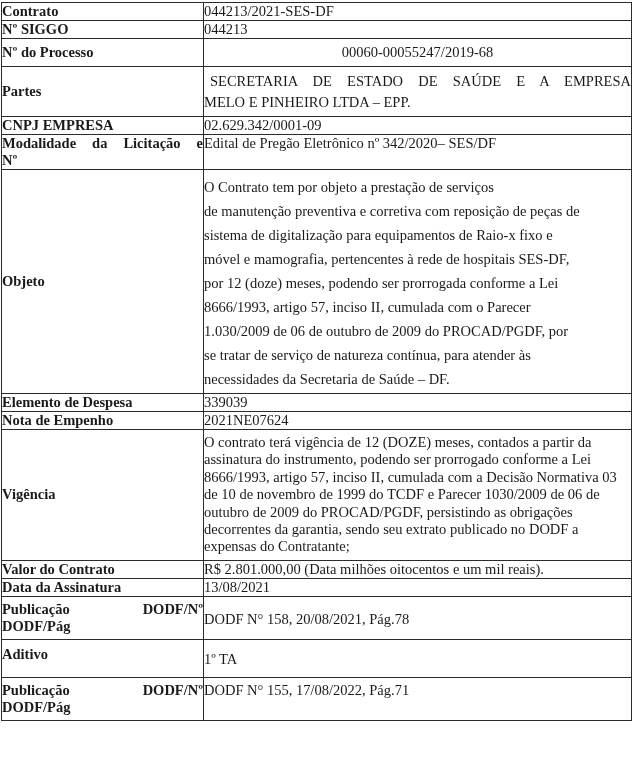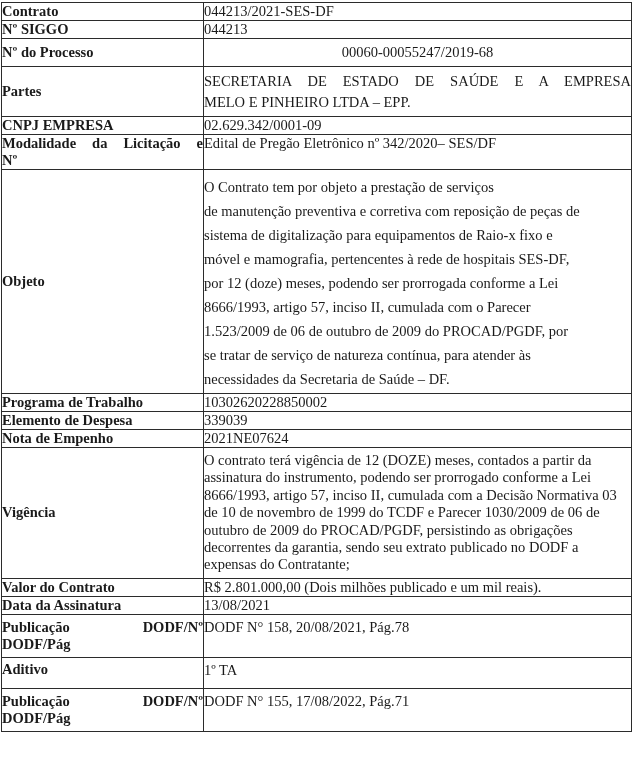--- a/index.html
+++ b/index.html
@@ -65,20 +65,21 @@
   .value-cell.tight {
     line-height: 17.4px;
     padding-top: 4px;
     padding-bottom: 4px;
   }
   .value-cell b { font-weight: normal; }
   .value-cell .justify-line {
     text-align: justify;
     text-align-last: justify;
     display: block;
+    margin-left: 6px;
   }
   .blockline { display: block; }
 </style>
 </head>
 <body>
 
 <div class="doc">
   <table class="contract-table">
     <colgroup>
       <col class="label-col">
@@ -124,30 +125,26 @@
 
       <tr>
         <td class="label-cell mid">Objeto</td>
         <td class="value-cell loose">
           <span class="blockline">O Contrato tem por objeto a prestação de serviços</span>
           <span class="blockline">de manutenção preventiva e corretiva com reposição de peças de</span>
           <span class="blockline">sistema de digitalização para equipamentos de Raio-x fixo e</span>
           <span class="blockline">móvel e mamografia, pertencentes à rede de hospitais SES-DF,</span>
           <span class="blockline">por 12 (doze) meses, podendo ser prorrogada conforme a Lei</span>
           <span class="blockline">8666/1993, artigo 57, inciso II, cumulada com o Parecer</span>
-          <span class="blockline">1.523/2009 de 06 de outubro de 2009 do PROCAD/PGDF, por</span>
+          <span class="blockline">1.030/2009 de 06 de outubro de 2009 do PROCAD/PGDF, por</span>
           <span class="blockline">se tratar de serviço de natureza contínua, para atender às</span>
           <span class="blockline">necessidades da Secretaria de Saúde – DF.</span>
         </td>
       </tr>
 
-      <tr>
-        <td class="label-cell">Programa de Trabalho</td>
-        <td class="value-cell">10302620228850002</td>
-      </tr>
 
       <tr>
         <td class="label-cell">Elemento de Despesa</td>
         <td class="value-cell">339039</td>
       </tr>
 
 
       <tr>
         <td class="label-cell">Nota de Empenho</td>
         <td class="value-cell">2021NE07624</td>
@@ -156,40 +153,40 @@
       <tr>
         <td class="label-cell mid">Vigência</td>
         <td class="value-cell tight">
           <span> O contrato terá </span><b>vigência de 12 (DOZE) meses, contados a partir da assinatura do instrumento,</b><span> podendo ser prorrogado conforme a Lei 8666/1993, artigo 57, inciso II, cumulada com a Decisão Normativa 03 de 10 de novembro de 1999 do TCDF e Parecer 1030/2009 de 06 de outubro de 2009 do PROCAD/PGDF, </span><b>persistindo as obrigações decorrentes da garantia</b><span>, sendo seu extrato publicado no DODF a expensas do Contratante;</span>
         </td>
       </tr>
 
       <tr>
         <td class="label-cell">Valor do Contrato</td>
         <td class="value-cell">
-          <b>R$ 2.801.000,00 (Dois milhões publicado e um mil reais).</b>
+          <b>R$ 2.801.000,00 (Data milhões oitocentos e um mil reais).</b>
         </td>
       </tr>
 
       <tr>
         <td class="label-cell">Data da Assinatura</td>
         <td class="value-cell">13/08/2021</td>
       </tr>
 
       <tr>
         <td class="label-cell" style="padding-top:4px;padding-bottom:4px;">
           <span class="justified"><span>Publicação</span> <span>DODF/Nº</span></span>
           <span class="blockline">DODF/Pág</span>
         </td>
-        <td class="value-cell" style="padding-top:4px;margin-left:40px;">DODF N° 158, 20/08/2021, Pág.78</td>
+        <td class="value-cell" style="padding-top:14px;margin-left:40px;">DODF N° 158, 20/08/2021, Pág.78</td>
       </tr>
 
       <tr>
         <td class="label-cell mid" style="padding-bottom:7px;">Aditivo</td>
-        <td class="value-cell" style="padding-top:4px;padding-bottom:9px;">1º TA</td>
+        <td class="value-cell" style="padding-top:11px;padding-bottom:9px;">1º TA</td>
       </tr>
 
       <tr>
         <td class="label-cell" style="padding-top:4px;padding-bottom:4px;">
           <span class="justified"><span>Publicação</span> <span>DODF/Nº</span></span>
           <span class="blockline">DODF/Pág</span>
         </td>
         <td class="value-cell" style="padding-top:4px;">DODF N° 155, 17/08/2022, Pág.71</td>
       </tr>
 

